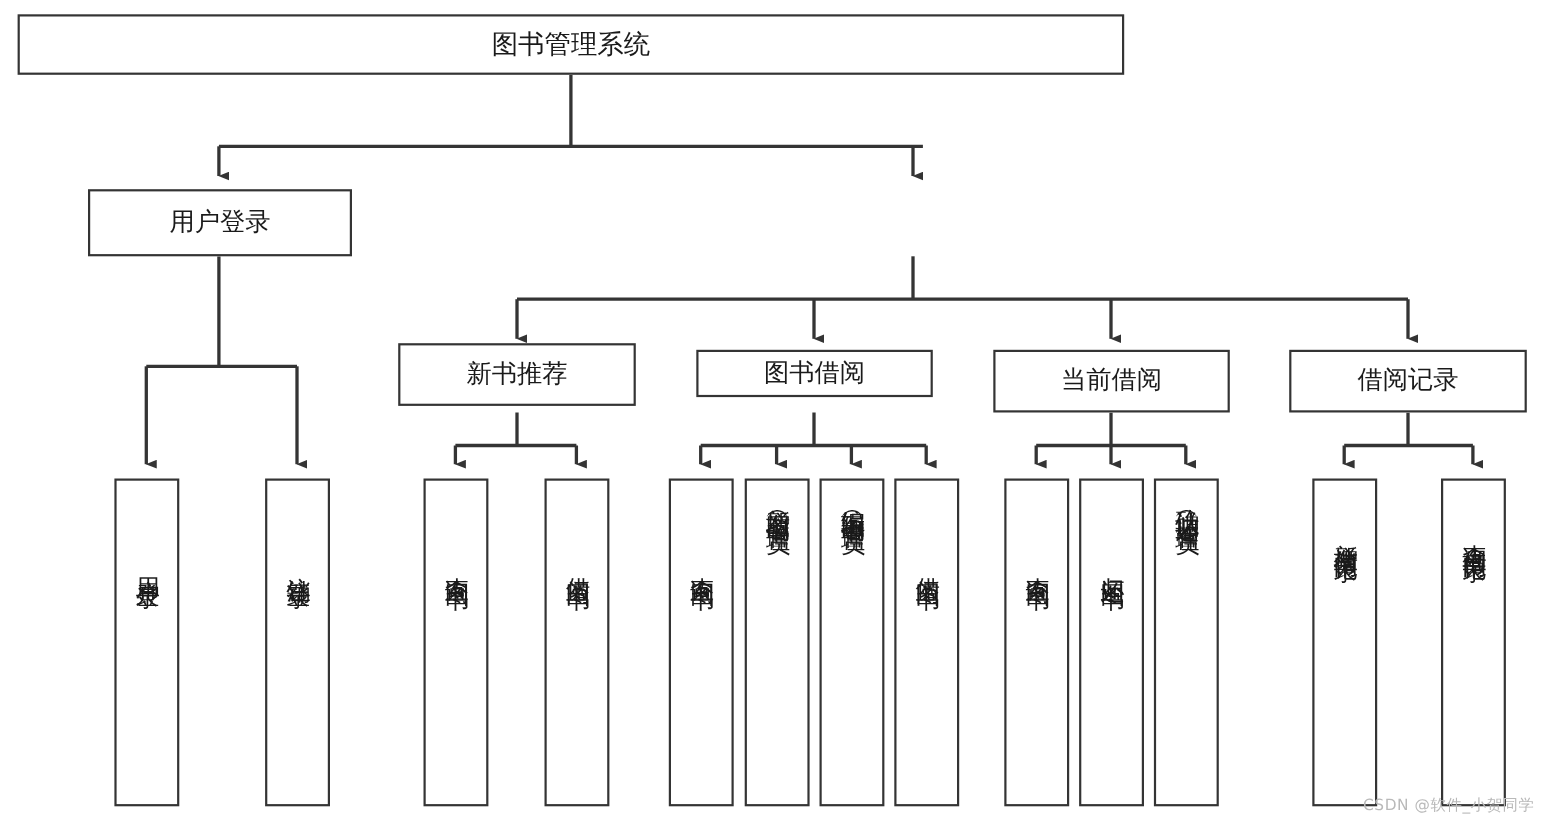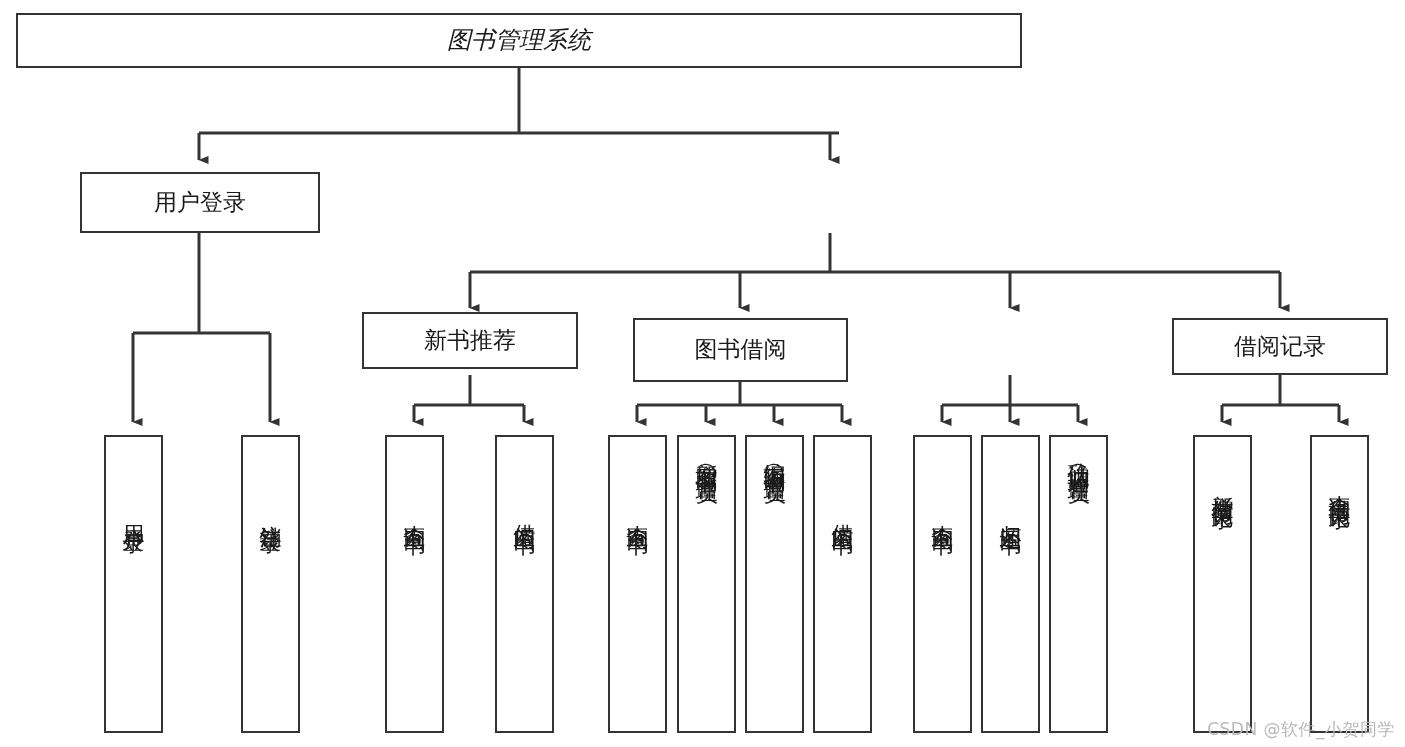--- a/index.html
+++ b/index.html
@@ -49,21 +49,21 @@
     left: 0;
     top: 0;
     width: 1405px;
     height: 747px;
     pointer-events: none;
   }
   .watermark {
     position: absolute;
     right: 10px;
     bottom: 6px;
-    font-size: 17px;
+    font-size: 14px;
     color: #b9b9b9;
     letter-spacing: 0.5px;
     white-space: nowrap;
   }
 </style>
 </head>
 <body>
 
 <div id="canvas">
 
@@ -110,33 +110,36 @@
       <path d="M1010,405 L1010,422" marker-end="url(#arrow)"></path>
       <path d="M1078,405 L1078,422" marker-end="url(#arrow)"></path>
 
       <path d="M1280,375 L1280,405"></path>
       <path d="M1222,405 L1339,405"></path>
       <path d="M1222,405 L1222,422" marker-end="url(#arrow)"></path>
       <path d="M1339,405 L1339,422" marker-end="url(#arrow)"></path>
     </g>
   </svg>
 
-  <div class="node horiz root" style="left:16px; top:13px; width:1006px; height:55px;font-style:italic;">
+  <div class="node horiz root" style="left:16px; top:13px; width:1006px; height:55px;">
     <span class="label">图书管理系统</span>
   </div>
 
   <div class="node horiz" style="left:80px; top:172px; width:240px; height:61px;">
     <span class="label">用户登录</span>
   </div>
 
   <div class="node horiz" style="left:362px; top:312px; width:216px; height:57px;">
     <span class="label">新书推荐</span>
   </div>
-  <div class="node horiz" style="left:633px; top:318px; width:215px; height:64px;">
+  <div class="node horiz" style="left:633px; top:318px; width:215px; height:43px;">
     <span class="label">图书借阅</span>
+  </div>
+  <div class="node horiz" style="left:903px; top:318px; width:215px; height:57px;">
+    <span class="label">当前借阅</span>
   </div>
   <div class="node horiz" style="left:1172px; top:318px; width:216px; height:57px;">
     <span class="label">借阅记录</span>
   </div>
 
   <div class="node vert" style="left:104px; top:435px; width:59px; height:298px; align-items:flex-start; padding-top:70px;">
     <span class="label">用户登录</span>
   </div>
   <div class="node vert" style="left:241px; top:435px; width:59px; height:298px; align-items:flex-start; padding-top:70px;">
     <span class="label">注销登录</span>

